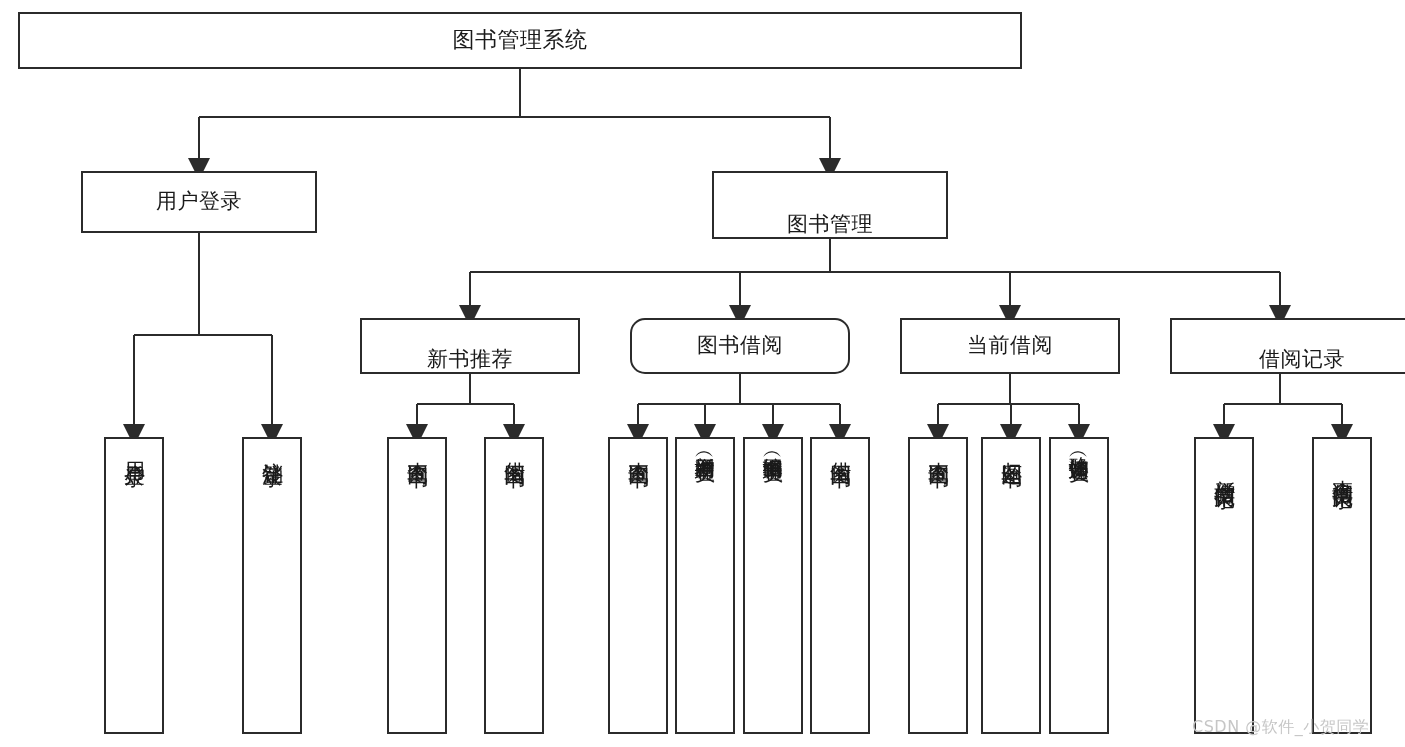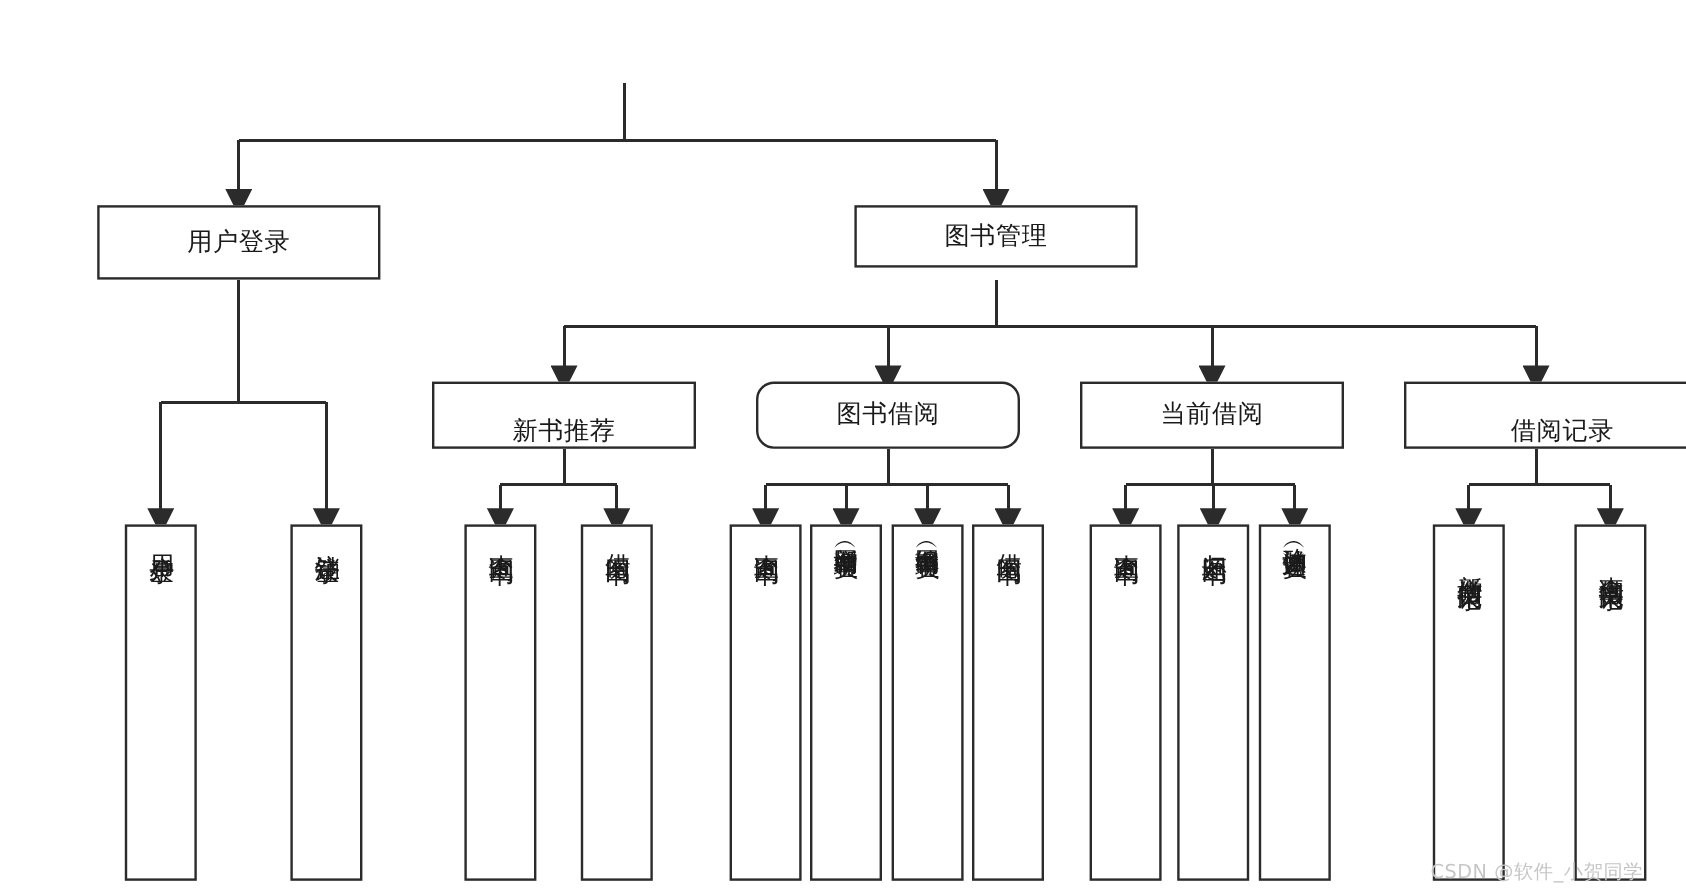--- a/index.html
+++ b/index.html
@@ -117,25 +117,28 @@
       <path d="M1011,404 L1011,426" marker-end="url(#arrow)"></path>
       <path d="M1079,404 L1079,426" marker-end="url(#arrow)"></path>
 
       <path d="M1280,374 L1280,404"></path>
       <path d="M1224,404 L1342,404"></path>
       <path d="M1224,404 L1224,426" marker-end="url(#arrow)"></path>
       <path d="M1342,404 L1342,426" marker-end="url(#arrow)"></path>
     </g>
   </svg>
 
+  <div class="node node-h node-root" style="left:18px; top:12px; width:1004px; height:57px;">
+    <span>图书管理系统</span>
+  </div>
 
   <div class="node node-h" style="left:81px; top:171px; width:236px; height:62px;">
     <span>用户登录</span>
   </div>
-  <div class="node node-h" style="left:712px; top:171px; width:236px; height:52px;">
+  <div class="node node-h" style="left:712px; top:171px; width:236px; height:68px;align-items:flex-end;">
     <span>图书管理</span>
   </div>
 
   <div class="node node-h" style="left:360px; top:318px; width:220px; height:56px;align-items:flex-end;">
     <span>新书推荐</span>
   </div>
   <div class="node node-h" style="left:630px; top:318px; width:220px; height:56px;border-radius:15px;">
     <span>图书借阅</span>
   </div>
   <div class="node node-h" style="left:900px; top:318px; width:220px; height:56px;">

